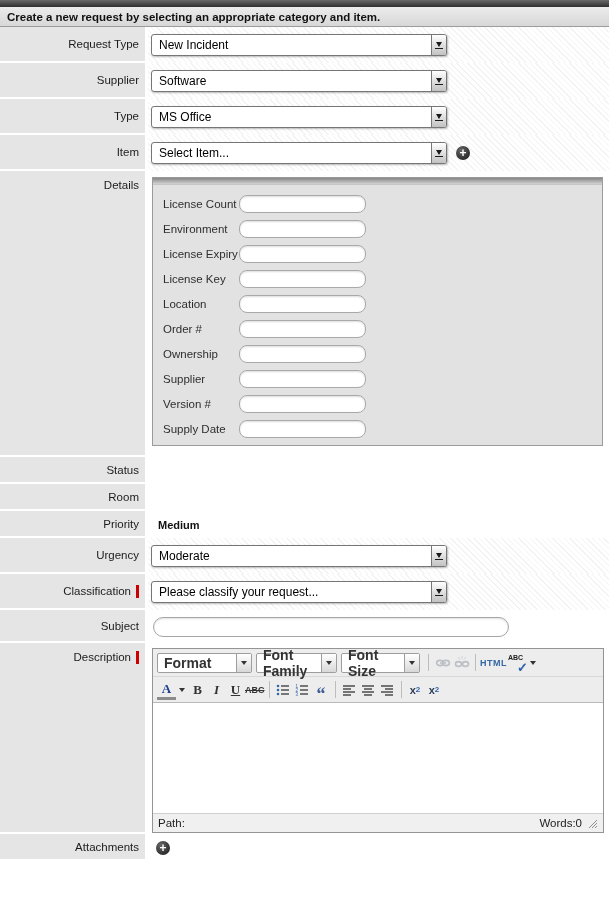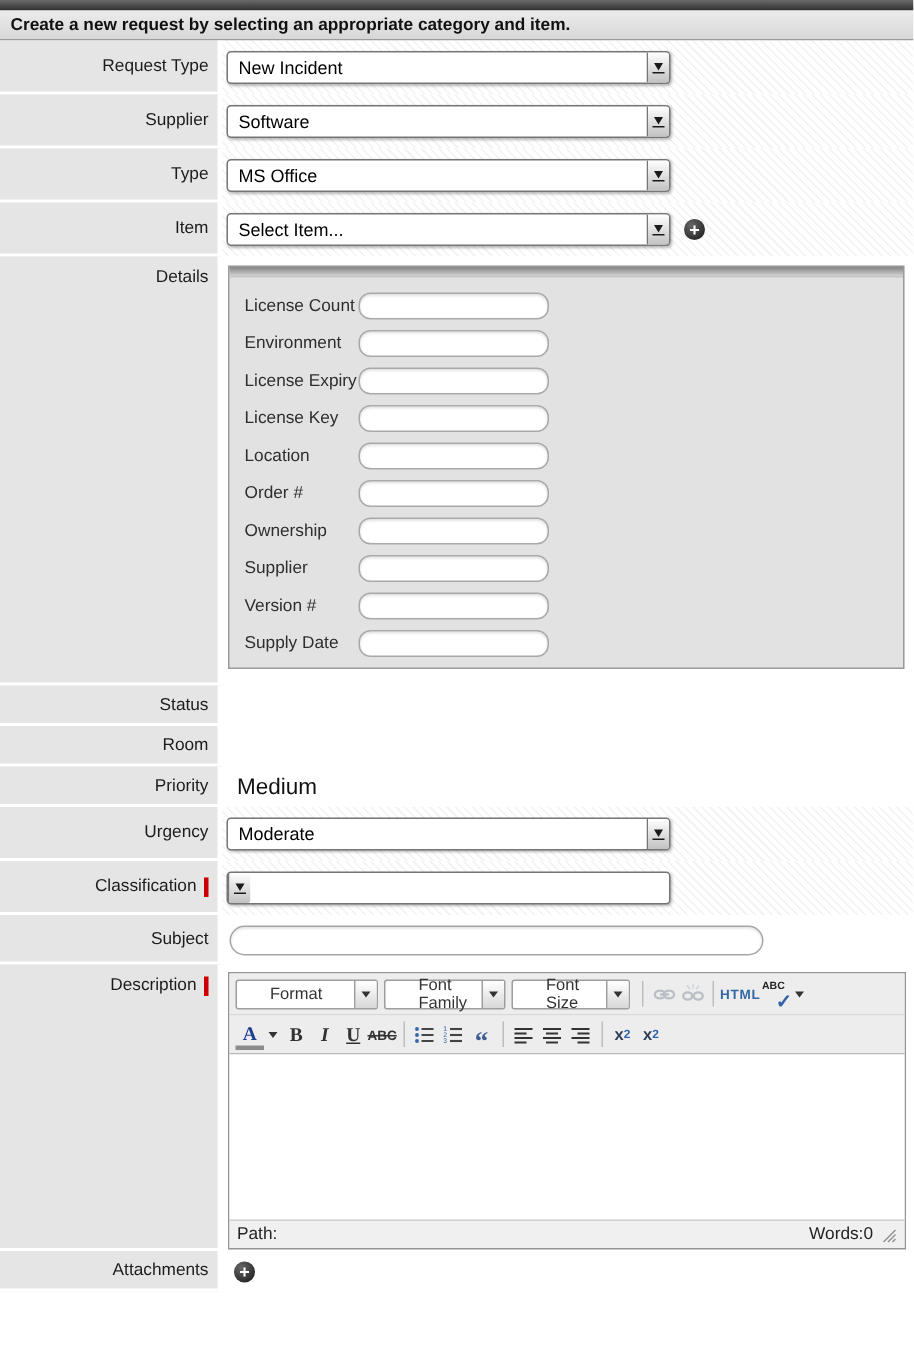--- a/index.html
+++ b/index.html
@@ -34,32 +34,32 @@
 
   
   .dpanel { margin:3px 5px 4px 1px; width:451px; border:1px solid #9b9b9b; background:#e2e2e2; }
   .dstrip { height:7px; background:linear-gradient(#858585,#d2d2d2); border-bottom:1px solid #c6c6c6; }
   .dbody { padding:10px 0 0 10px; }
   .drow { display:flex; align-items:center; margin-bottom:7px; }
   .dlabel { width:76px; font-size:11.5px; color:#2e2e2e; }
   .dinput { width:127px; height:18px; border:1px solid #a9a9a9; border-radius:8px; background:#fff;
             box-shadow:inset 0 1px 2px rgba(0,0,0,.14); outline:none; padding:0 6px; font-size:11px; }
 
-  .ptext { font-size:15px; color:#111; padding-left:7px; }
+  .ptext { font-size:11px; color:#111; padding-left:7px;font-weight:bold; }
 
   .subject-input { width:356px; height:20px; border:1px solid #a6a6a6; border-radius:10px; background:#fff;
                    box-shadow:inset 0 1px 2px rgba(0,0,0,.12); outline:none; padding:0 8px; font-size:12px; margin-left:2px; }
 
   
   .editor { margin:2px 0 2px 1px; width:452px; border:1px solid #949494; background:#fff; }
   .tb { display:flex; align-items:center; background:#ededed; padding:0 4px; }
   .tb1 { height:28px; border-bottom:1px solid #d8d8d8; }
   .tb2 { height:26px; border-bottom:1px solid #b9b9b9; }
   .lb { display:flex; height:20px; border:1px solid #9e9e9e; background:#fff; margin-right:4px; border-radius:2px; }
-  .lb-text { display:flex; align-items:center; padding:0 22px; font-size:11px; color:#333; }
+  .lb-text { display:flex; align-items:center; padding:0 6px; font-size:14px; color:#333;font-weight:bold; }
   .lb-btn { width:15px; border-left:1px solid #9e9e9e; background:linear-gradient(#fff,#d8d8d8);
             display:flex; align-items:center; justify-content:center; }
   .lb-btn .tri { border-top-color:#333; border-left-width:3px; border-right-width:3px; border-top-width:4px; }
   .w-format { width:78px; } .w-family { width:64px; } .w-size { width:62px; }
   .sep { width:1px; height:17px; background:#bdbdbd; margin:0 4px; flex:none; }
   .tbtn { min-width:19px; height:20px; display:flex; align-items:center; justify-content:center;
           font-size:13px; color:#333; cursor:pointer; position:relative; }
   .gray { opacity:.45; }
   .glyph-b { font-family:"Liberation Serif",serif; font-weight:bold; }
   .glyph-i { font-family:"Liberation Serif",serif; font-weight:bold; font-style:italic; }
@@ -255,20 +255,21 @@
   </div>
 </div>
 
 <div class="row" style="height:36px">
   <div class="lbl">
     <span>Classification</span>
     <span class="req"></span>
   </div>
   <div class="cell hatch">
     <div class="select">
+      <span class="select-text">Please classify your request...</span>
       <span class="select-btn">
           <span class="tri"></span>
           <span class="tri-bar"></span>
         </span>
     </div>
   </div>
 </div>
 
 <div class="row" style="height:33px">
   <div class="lbl">

